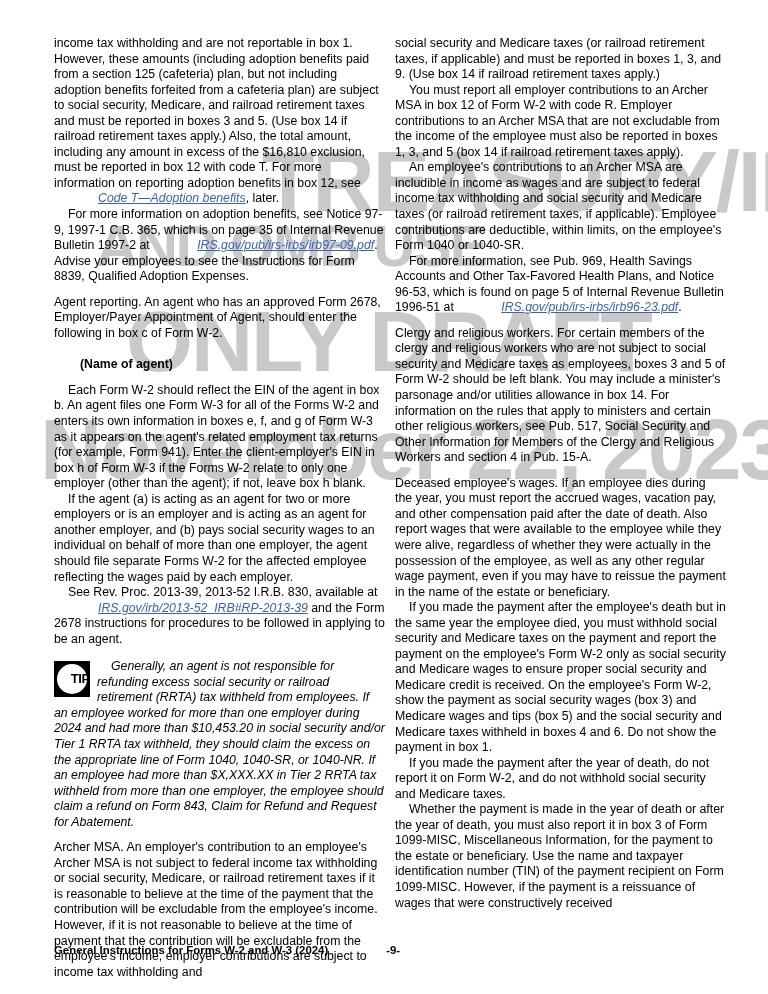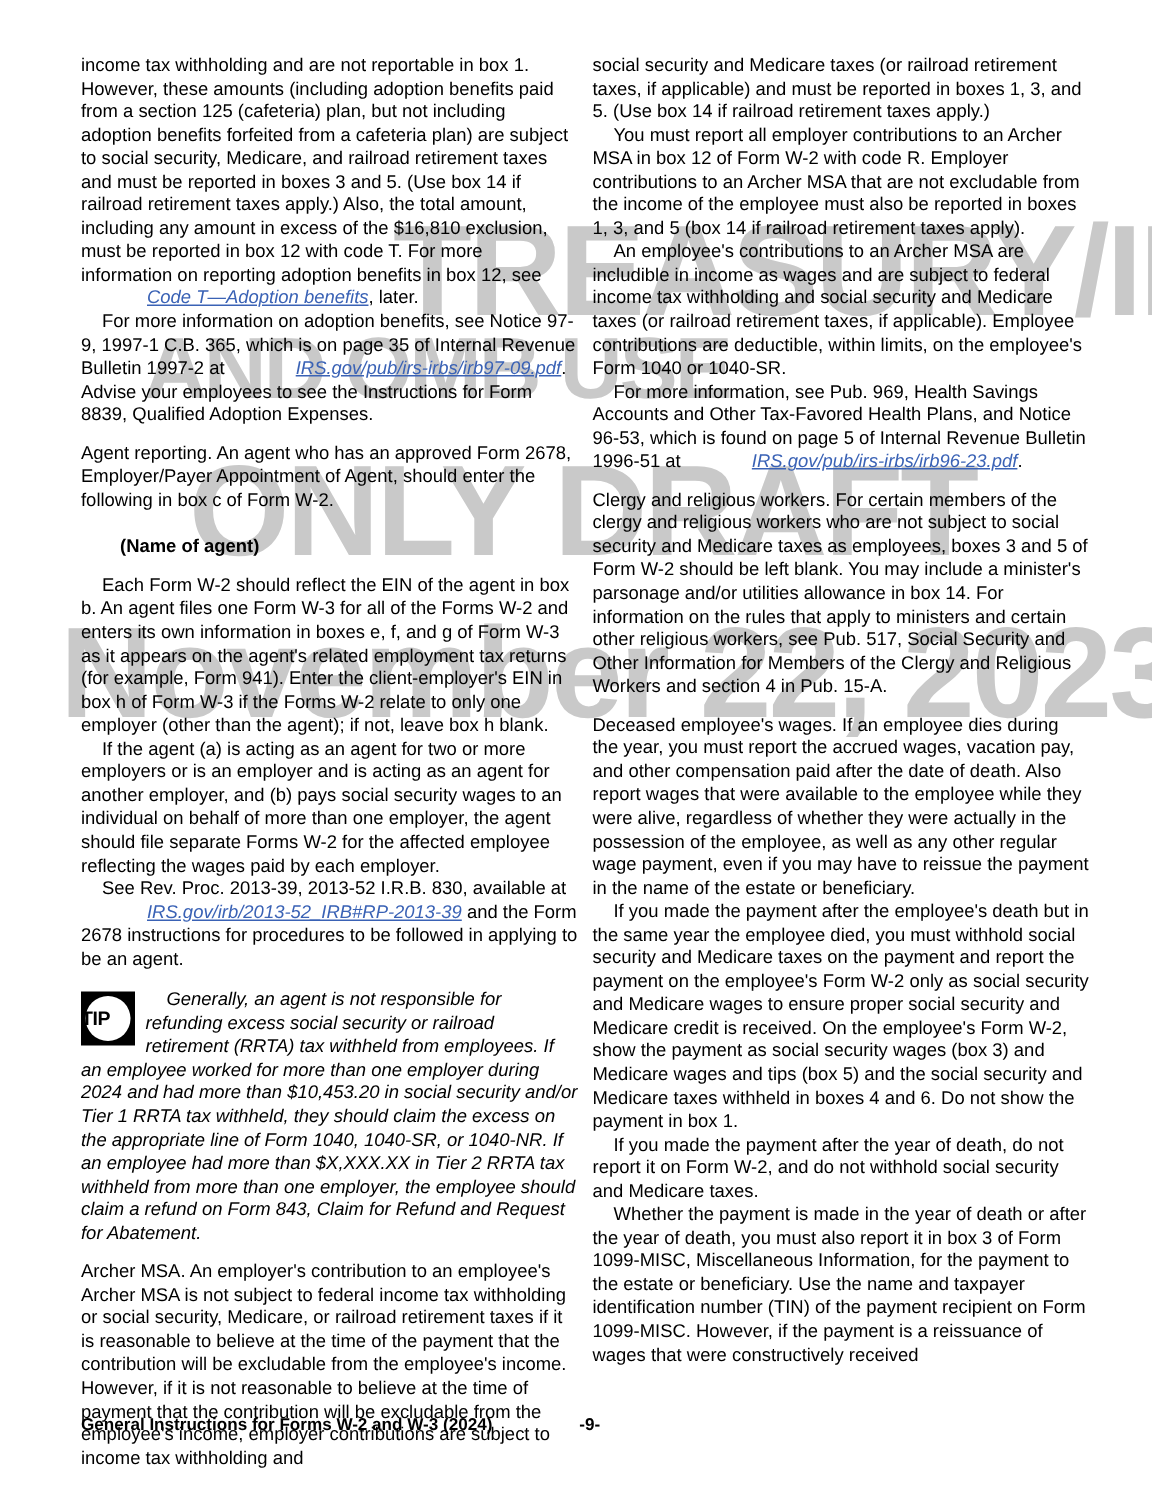--- a/index.html
+++ b/index.html
@@ -124,21 +124,21 @@
     border-radius: 50%;
     background: #ffffff;
   }
   .tip-icon .tiptext {
     position: absolute;
     left: 0;
     top: 0;
     width: 36px;
     height: 36px;
     line-height: 36px;
-    text-align: left;
+    text-align: right;
     font-family: "Liberation Sans", sans-serif;
     font-weight: bold;
     font-style: normal;
     font-size: 13px;
     color: #000000;
     letter-spacing: -0.3px;
   }
   .tip-body { text-indent: 0; }
 
   
@@ -197,21 +197,21 @@
         </div>
         <p class="para tip-body">Generally, an agent is not responsible for refunding excess social security or railroad retirement (RRTA) tax withheld from employees. If an employee worked for more than one employer during 2024 and had more than $10,453.20 in social security and/or Tier 1 RRTA tax withheld, they should claim the excess on the appropriate line of Form 1040, 1040-SR, or 1040-NR. If an employee had more than $X,XXX.XX in Tier 2 RRTA tax withheld from more than one employer, the employee should claim a refund on Form 843, Claim for Refund and Request for Abatement.</p>
       </div>
 
       <p class="para noind gap"><span class="run-head">Archer MSA.</span><span> An employer's contribution to an employee's Archer MSA is not subject to federal income tax withholding or social security, Medicare, or railroad retirement taxes if it is reasonable to believe at the time of the payment that the contribution will be excludable from the employee's income. However, if it is not reasonable to believe at the time of payment that the contribution will be excludable from the employee's income, employer contributions are subject to income tax withholding and</span></p>
 
     </div>
 
     <div class="col col-right">
 
-      <p class="para noind">social security and Medicare taxes (or railroad retirement taxes, if applicable) and must be reported in boxes 1, 3, and 5. (Use box 14 if railroad retirement taxes apply.)</p>
+      <p class="para noind">social security and Medicare taxes (or railroad retirement taxes, if applicable) and must be reported in boxes 1, 3, and 9. (Use box 14 if railroad retirement taxes apply.)</p>
 
       <p class="para">You must report all employer contributions to an Archer MSA in box 12 of Form W-2 with code R. Employer contributions to an Archer MSA that are not excludable from the income of the employee must also be reported in boxes 1, 3, and 5 (box 14 if railroad retirement taxes apply).</p>
 
       <p class="para">An employee's contributions to an Archer MSA are includible in income as wages and are subject to federal income tax withholding and social security and Medicare taxes (or railroad retirement taxes, if applicable). Employee contributions are deductible, within limits, on the employee's Form 1040 or 1040-SR.</p>
 
       <p class="para"><span>For more information, see Pub. 969, Health Savings Accounts and Other Tax-Favored Health Plans, and Notice 96-53, which is found on page 5 of Internal Revenue Bulletin 1996-51 at </span><a class="lnk" href="#">IRS.gov/pub/irs-irbs/irb96-23.pdf</a><span>.</span></p>
 
       <p class="para noind gap"><span class="run-head">Clergy and religious workers.</span><span> For certain members of the clergy and religious workers who are not subject to social security and Medicare taxes as employees, boxes 3 and 5 of Form W-2 should be left blank. You may include a minister's parsonage and/or utilities allowance in box 14. For information on the rules that apply to ministers and certain other religious workers, see Pub. 517, Social Security and Other Information for Members of the Clergy and Religious Workers and section 4 in Pub. 15-A.</span></p>
 
       <p class="para noind gap"><span class="run-head">Deceased employee's wages.</span><span> If an employee dies during the year, you must report the accrued wages, vacation pay, and other compensation paid after the date of death. Also report wages that were available to the employee while they were alive, regardless of whether they were actually in the possession of the employee, as well as any other regular wage payment, even if you may have to reissue the payment in the name of the estate or beneficiary.</span></p>

